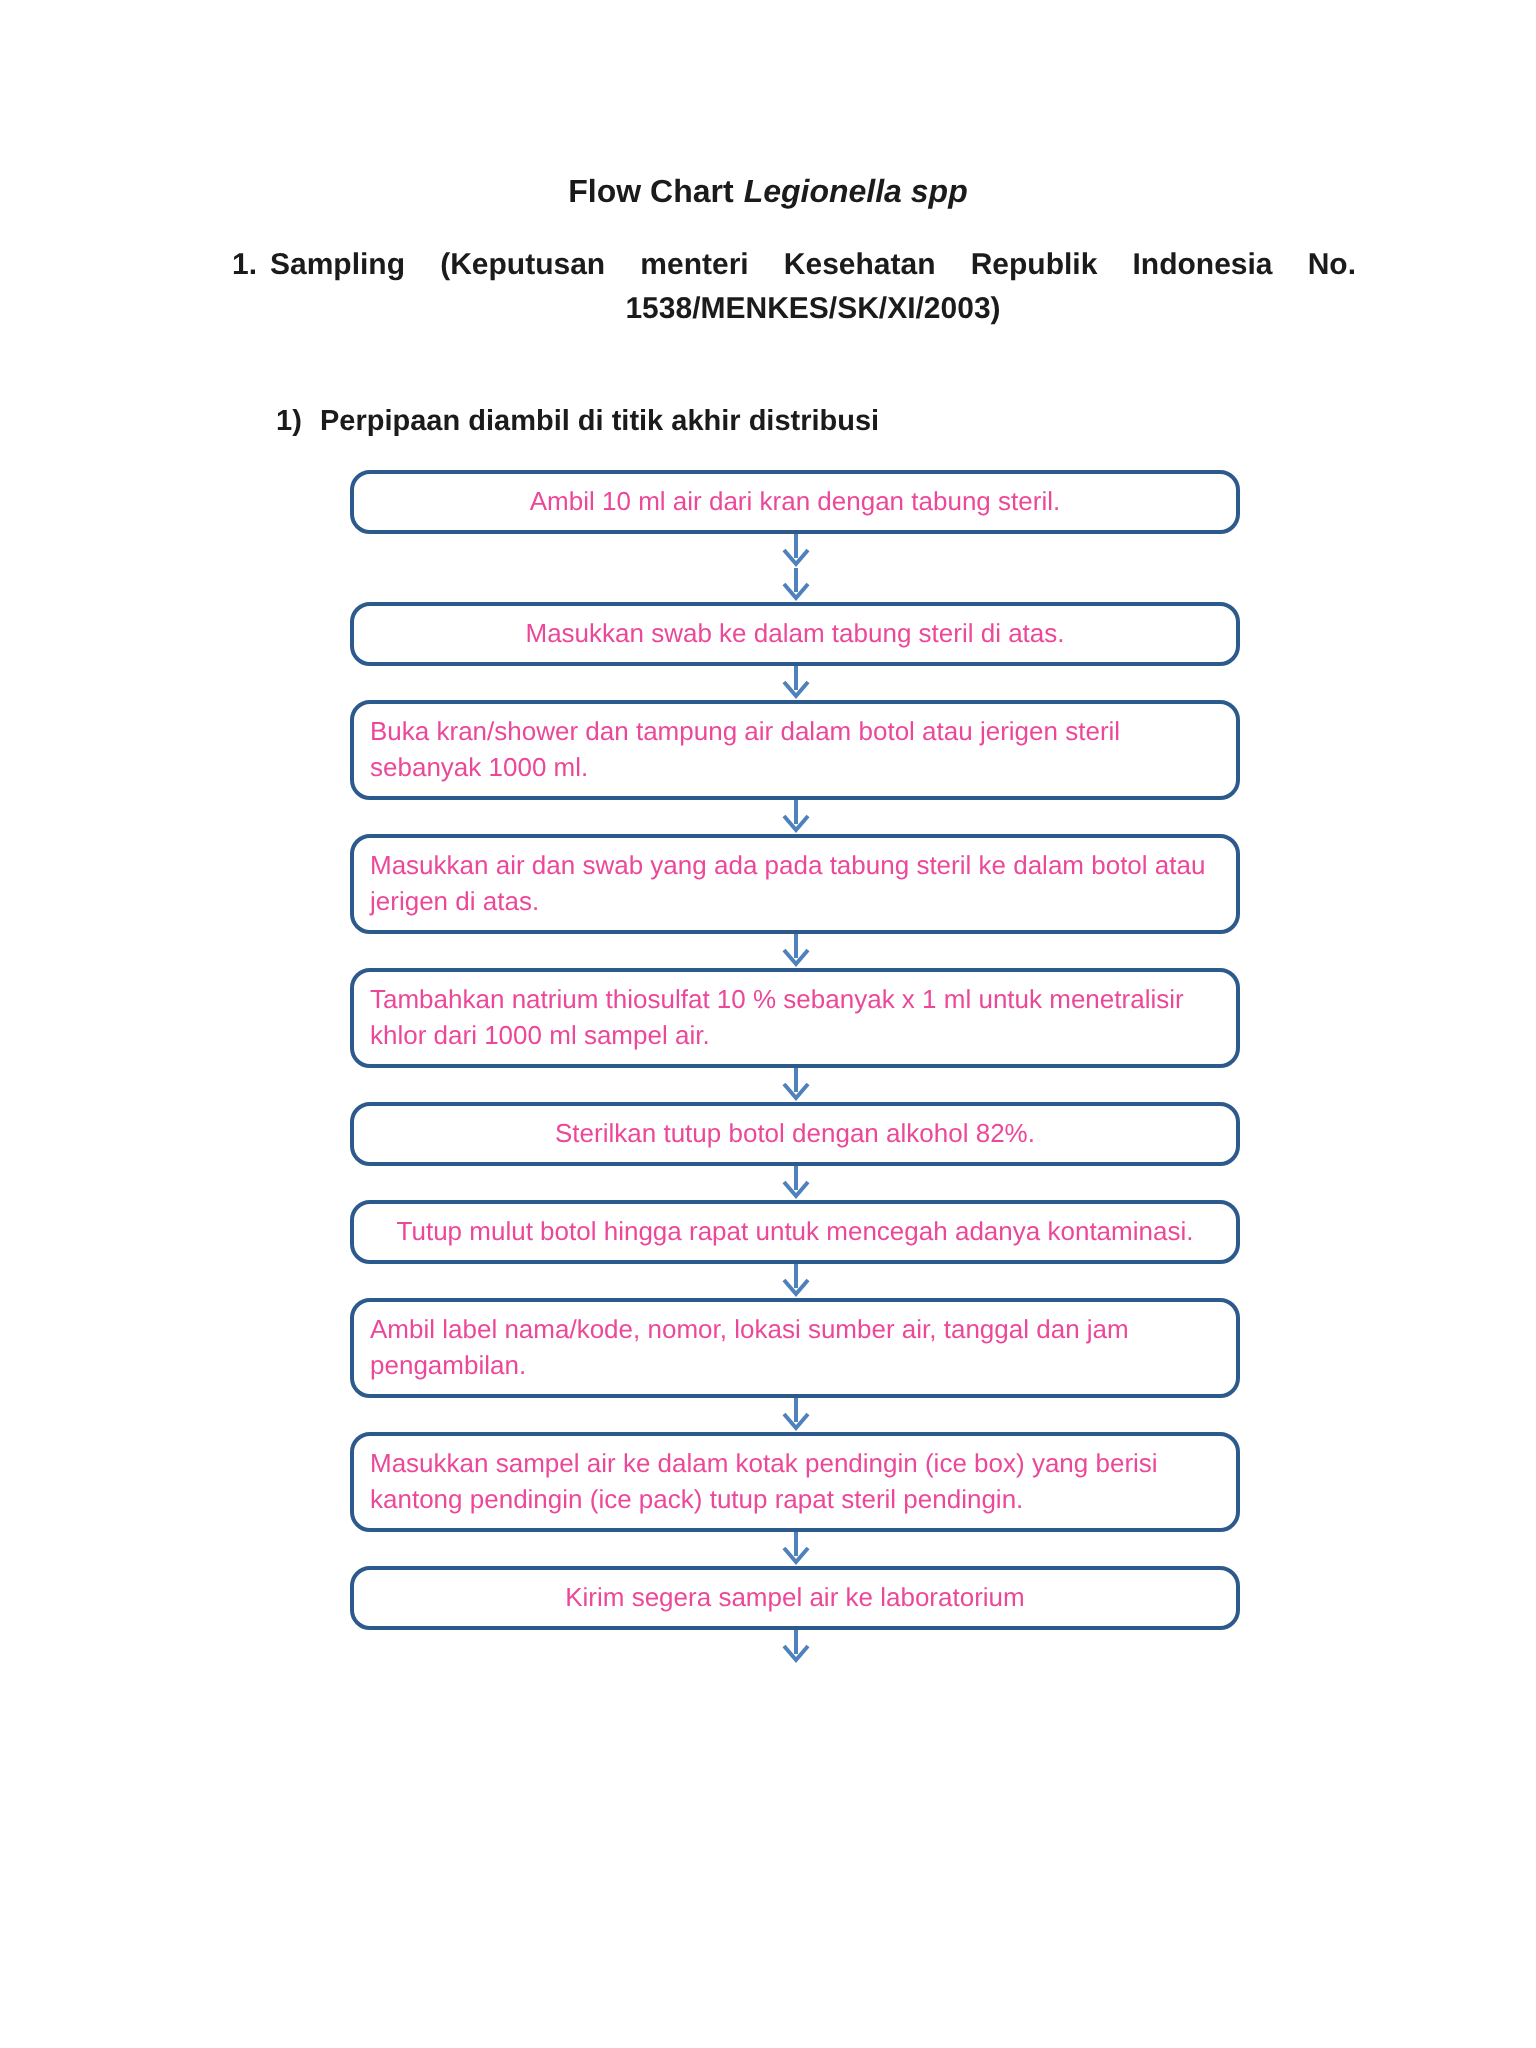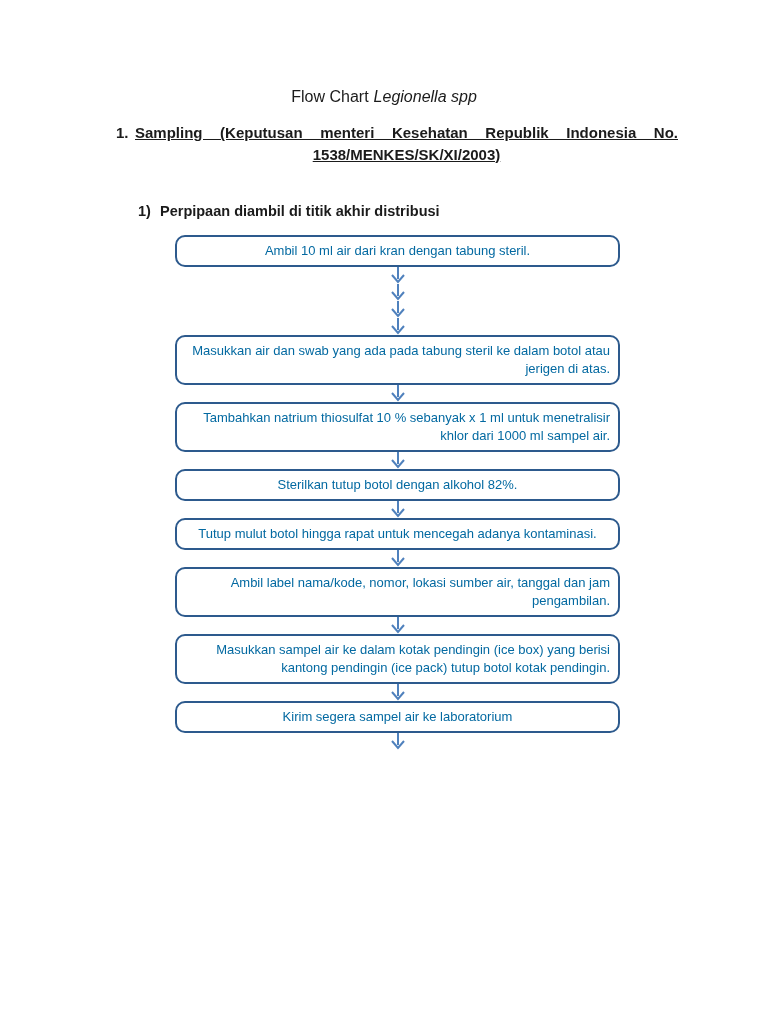--- a/index.html
+++ b/index.html
@@ -16,21 +16,21 @@
     color: #1b1b1b;
     overflow: hidden;
   }
   .doc-title {
     position: absolute;
     top: 88px;
     left: 0;
     width: 768px;
     text-align: center;
     font-size: 16px;
-    font-weight: normal;
+    font-weight: bold;
     color: #1b1b1b;
   }
   .doc-title .title-italic {
     font-style: italic;
     margin-left: 5px;
   }
   .heading {
     position: absolute;
     top: 122px;
     left: 116px;
@@ -39,21 +39,20 @@
     font-weight: bold;
     line-height: 21.5px;
     display: flex;
   }
   .heading-num {
     flex: none;
     width: 19px;
   }
   .heading-body {
     flex: 1;
-    text-decoration: underline;
   }
   .heading-line1 {
     text-align: justify;
     text-align-last: justify;
   }
   .heading-line2 {
     text-align: center;
   }
   .subheading {
     position: absolute;
@@ -78,25 +77,25 @@
   }
   .step {
     box-sizing: border-box;
     width: 100%;
     border: 2.5px solid #2d5a8d;
     border-radius: 10px;
     background: #ffffff;
     display: flex;
     align-items: center;
     justify-content: center;
-    text-align: right;
+    text-align: left;
     font-size: 13px;
     line-height: 18px;
     padding: 5px 8px;
-    color: #0369a1;
+    color: #ec4899;
   }
   .arrow {
     display: block;
     height: 17px;
     width: 24px;
     flex: none;
   }
   .arrow polyline, .arrow line {
     fill: none;
     stroke: #4f81bd;
@@ -131,25 +130,27 @@
     <svg class="arrow" viewBox="0 0 24 17">
         <line x1="12" y1="0" x2="12" y2="12"></line>
         <polyline points="6,8 12,15 18,8"></polyline>
       </svg>
 
     <svg class="arrow" viewBox="0 0 24 17">
         <line x1="12" y1="0" x2="12" y2="12"></line>
         <polyline points="6,8 12,15 18,8"></polyline>
       </svg>
 
+    <div class="step">Masukkan swab ke dalam tabung steril di atas.</div>
     <svg class="arrow" viewBox="0 0 24 17">
         <line x1="12" y1="0" x2="12" y2="12"></line>
         <polyline points="6,8 12,15 18,8"></polyline>
       </svg>
 
+    <div class="step">Buka kran/shower dan tampung air dalam botol atau jerigen steril sebanyak 1000 ml.</div>
     <svg class="arrow" viewBox="0 0 24 17">
         <line x1="12" y1="0" x2="12" y2="12"></line>
         <polyline points="6,8 12,15 18,8"></polyline>
       </svg>
 
     <div class="step">Masukkan air dan swab yang ada pada tabung steril ke dalam botol atau jerigen di atas.</div>
     <svg class="arrow" viewBox="0 0 24 17">
         <line x1="12" y1="0" x2="12" y2="12"></line>
         <polyline points="6,8 12,15 18,8"></polyline>
       </svg>
@@ -171,21 +172,21 @@
         <line x1="12" y1="0" x2="12" y2="12"></line>
         <polyline points="6,8 12,15 18,8"></polyline>
       </svg>
 
     <div class="step">Ambil label nama/kode, nomor, lokasi sumber air, tanggal dan jam pengambilan.</div>
     <svg class="arrow" viewBox="0 0 24 17">
         <line x1="12" y1="0" x2="12" y2="12"></line>
         <polyline points="6,8 12,15 18,8"></polyline>
       </svg>
 
-    <div class="step">Masukkan sampel air ke dalam kotak pendingin (ice box) yang berisi kantong pendingin (ice pack) tutup botol kotak pendingin.</div>
+    <div class="step">Masukkan sampel air ke dalam kotak pendingin (ice box) yang berisi kantong pendingin (ice pack) tutup rapat steril pendingin.</div>
     <svg class="arrow" viewBox="0 0 24 17">
         <line x1="12" y1="0" x2="12" y2="12"></line>
         <polyline points="6,8 12,15 18,8"></polyline>
       </svg>
 
     <div class="step">Kirim segera sampel air ke laboratorium</div>
     <svg class="arrow" viewBox="0 0 24 17">
         <line x1="12" y1="0" x2="12" y2="12"></line>
         <polyline points="6,8 12,15 18,8"></polyline>
       </svg>

